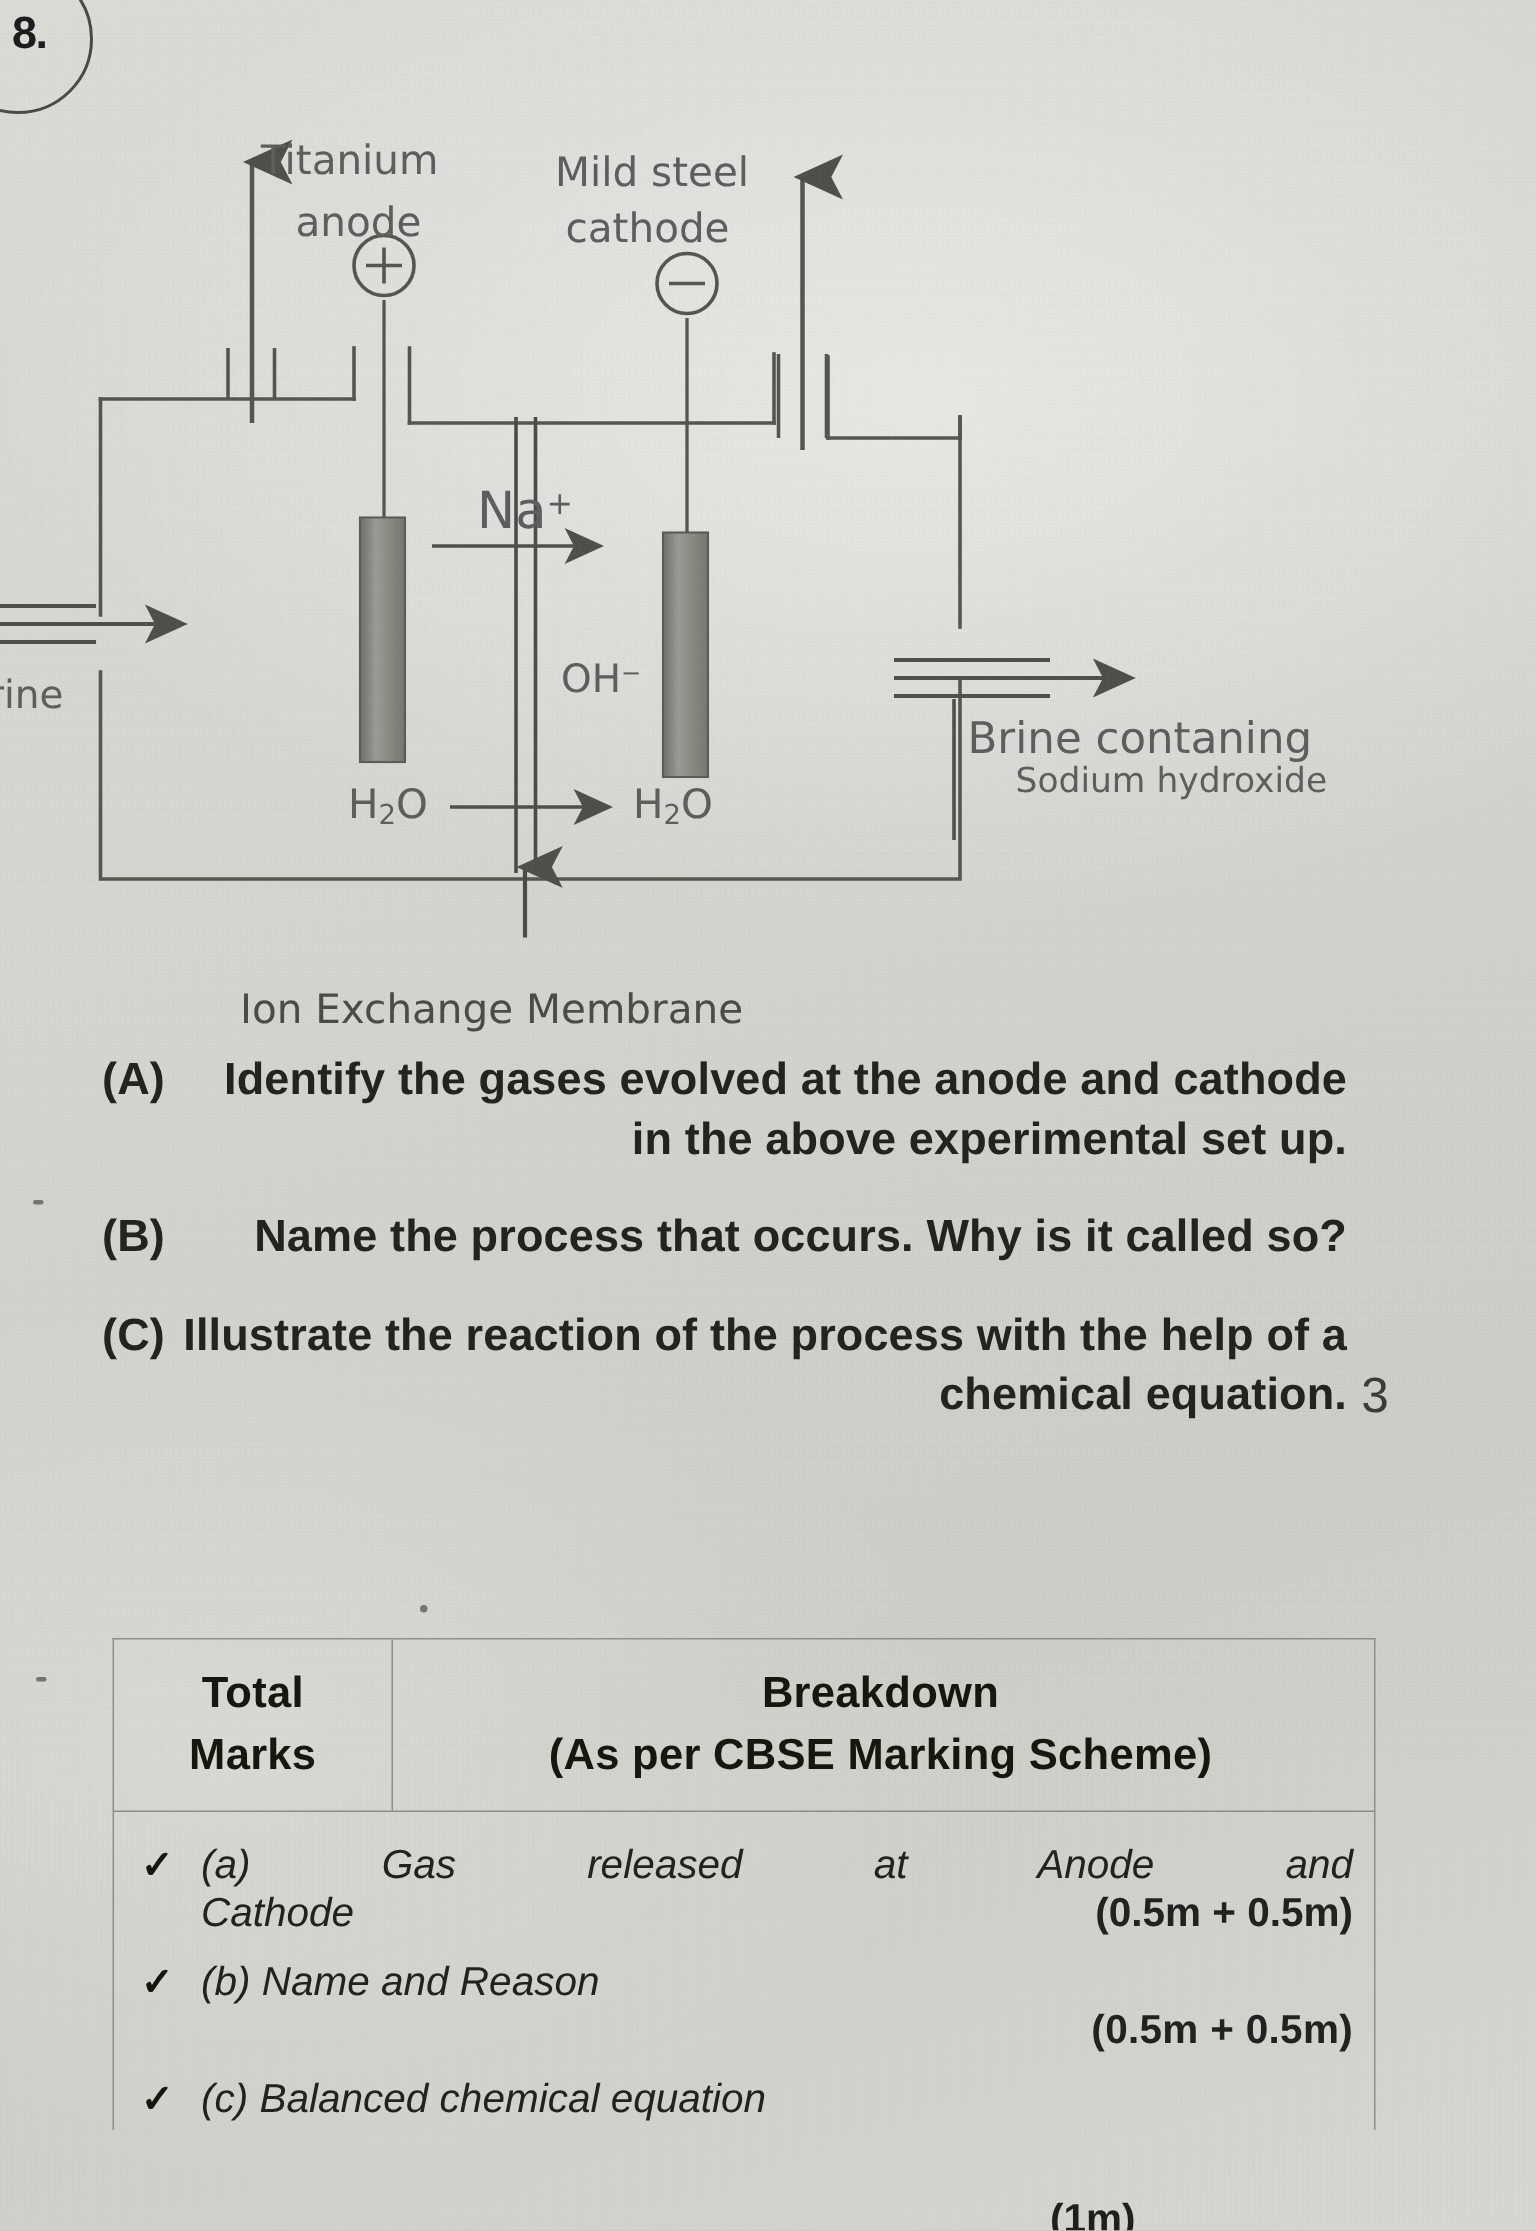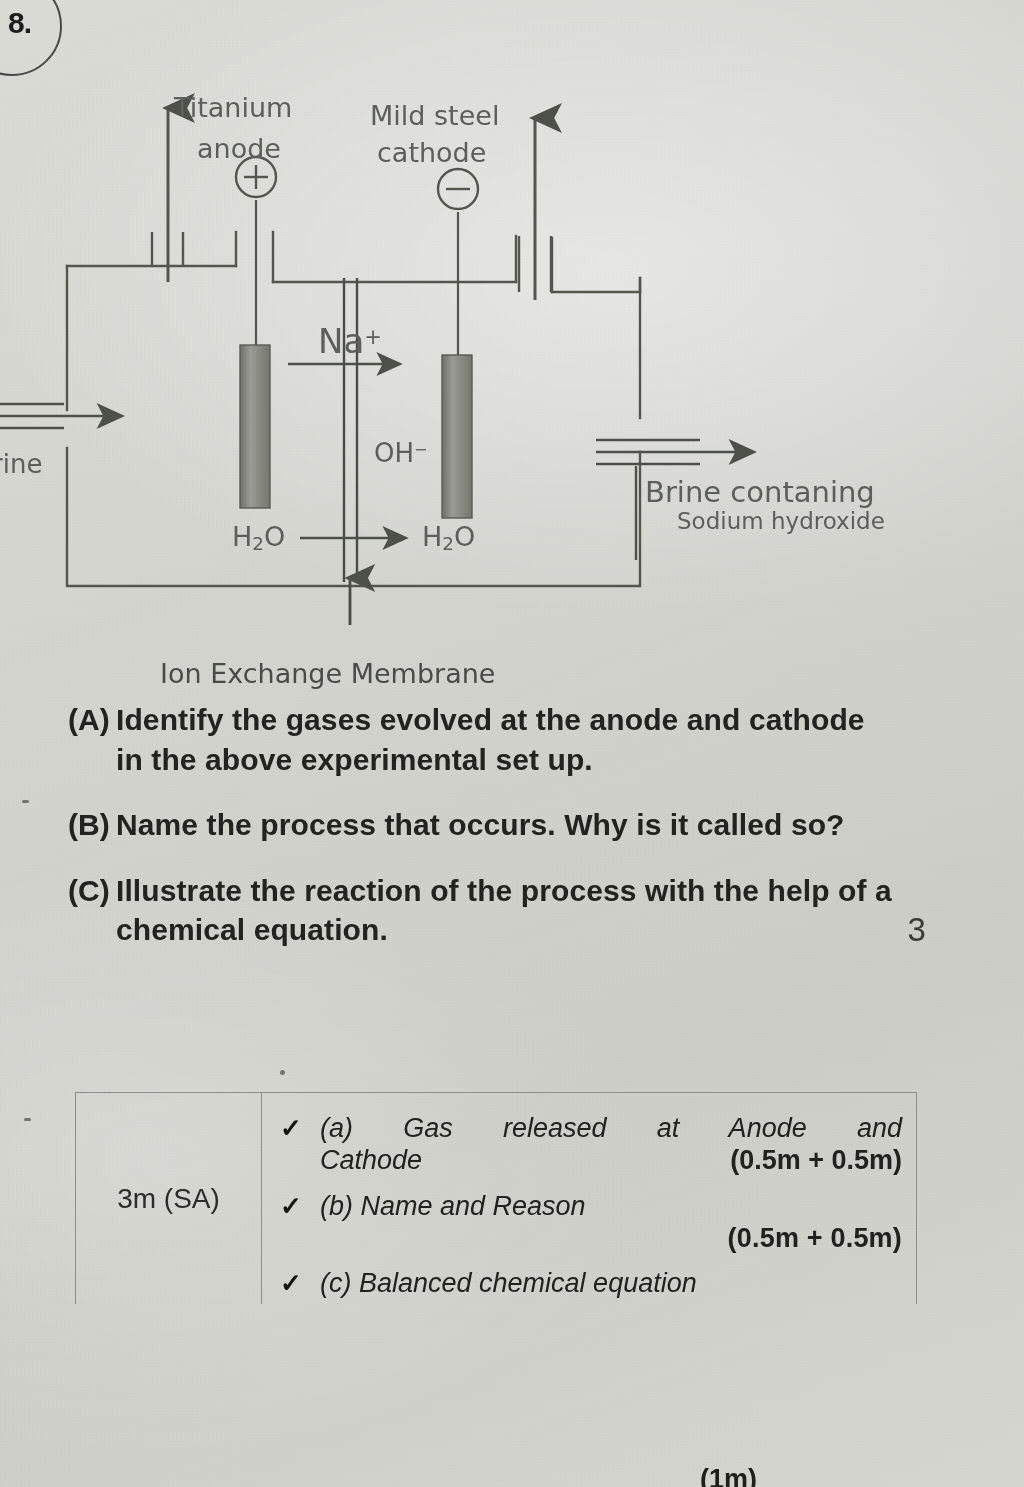--- a/index.html
+++ b/index.html
@@ -102,20 +102,21 @@
     color: #23231f;
     letter-spacing: .1px;
   }
   .qmark {
     flex: 0 0 auto;
     width: 48px;
   }
   .qtext {
     flex: 1 1 auto;
     position: relative;
+    text-align: right;
   }
   .qvalue {
     position: absolute;
     right: -28px;
     bottom: -2px;
     font-size: 33px;
     font-weight: 400;
     color: #3c3c39;
   }
 
@@ -342,23 +343,32 @@
     </div>
 
   </div>
 
   <div class="stray-dot" style="left:280px; top:1070px;"></div>
   <div class="stray-dot" style="left:22px; top:800px; width:7px; height:3px; border-radius:2px;"></div>
   <div class="stray-dot" style="left:24px; top:1118px; width:7px; height:3px; border-radius:2px;"></div>
 
   <div id="marking-table">
 
+    <div class="row" id="head-row">
+      <div class="c1">
+        <div>Total</div>
+        <div>Marks</div>
+      </div>
+      <div class="c2">
+        <div>Breakdown</div>
+        <div>(As per CBSE Marking Scheme)</div>
+      </div>
+    </div>
 
     <div class="row" id="body-row">
-      <div class="c1">3m (SA)</div>
       <div class="c2">
 
         <div class="scheme-line">
           <span class="tick">✓</span>
           <span class="scheme-body just">(a) Gas released at Anode and</span>
         </div>
         <div class="scheme-line">
           <span class="tick blank">✓</span>
           <span class="scheme-body">
             <span style="display:inline-block; min-width:300px;">Cathode</span><span style="float:right; font-style:normal; font-weight:700;">(0.5m + 0.5m)</span>

